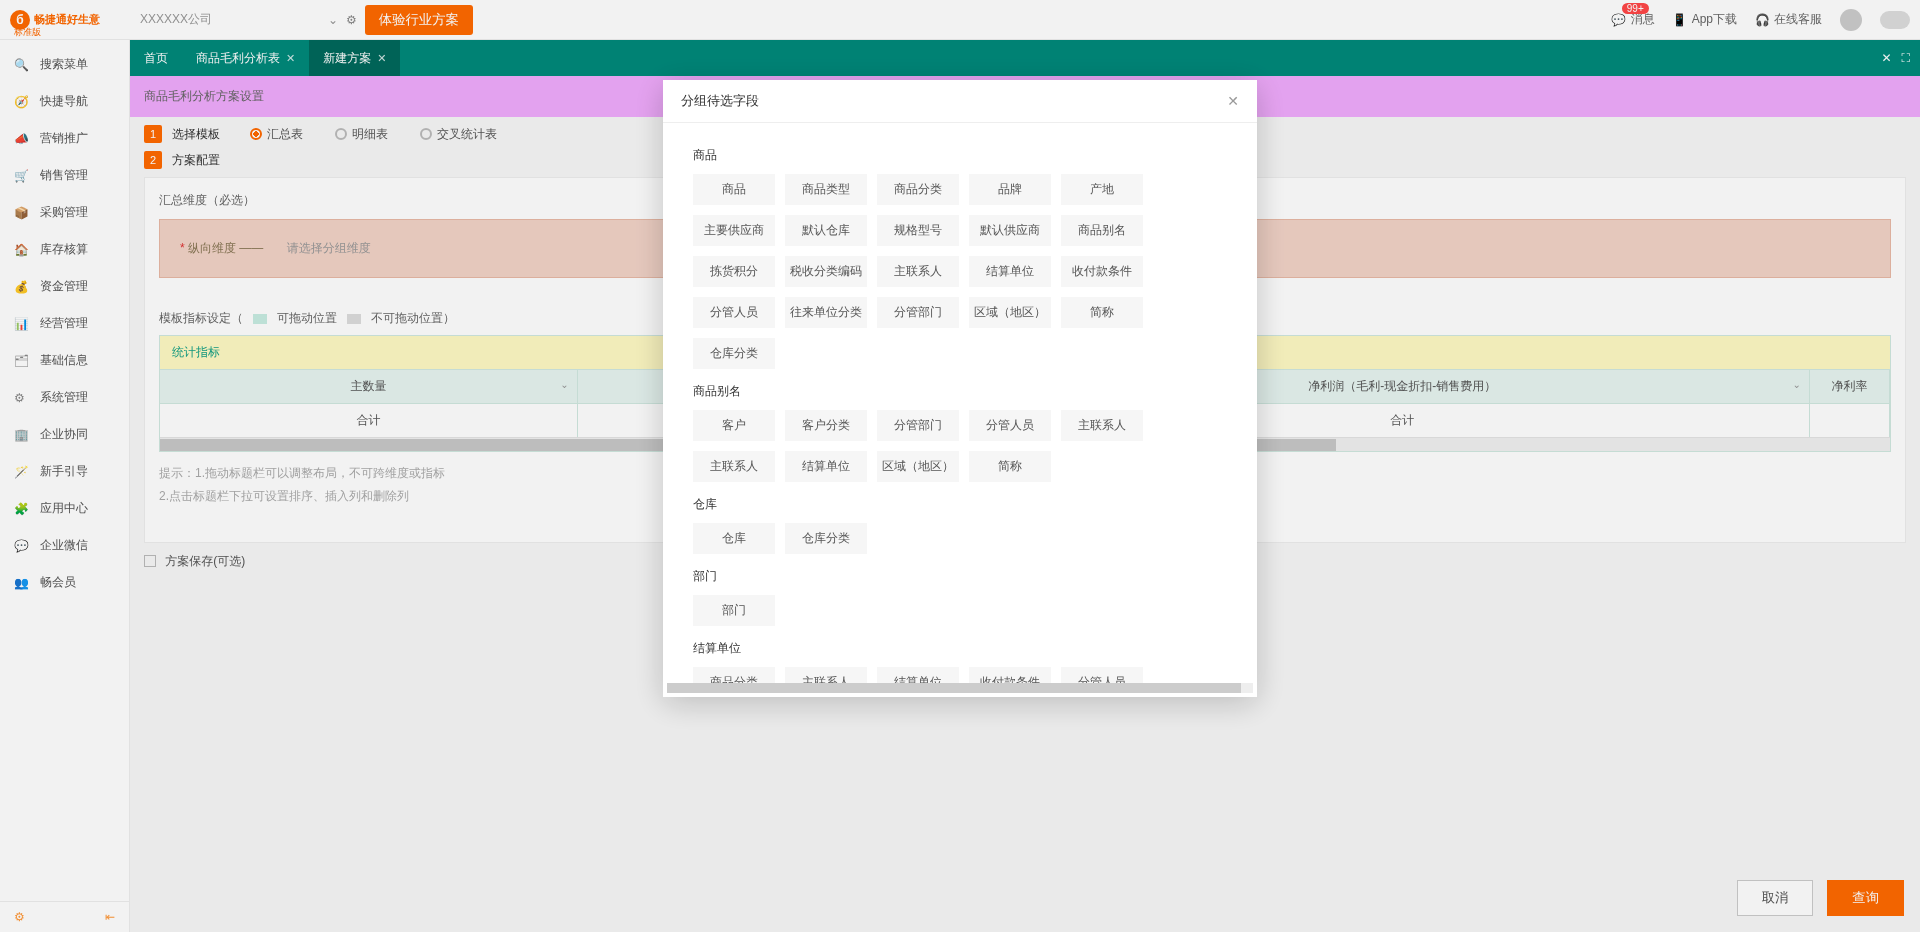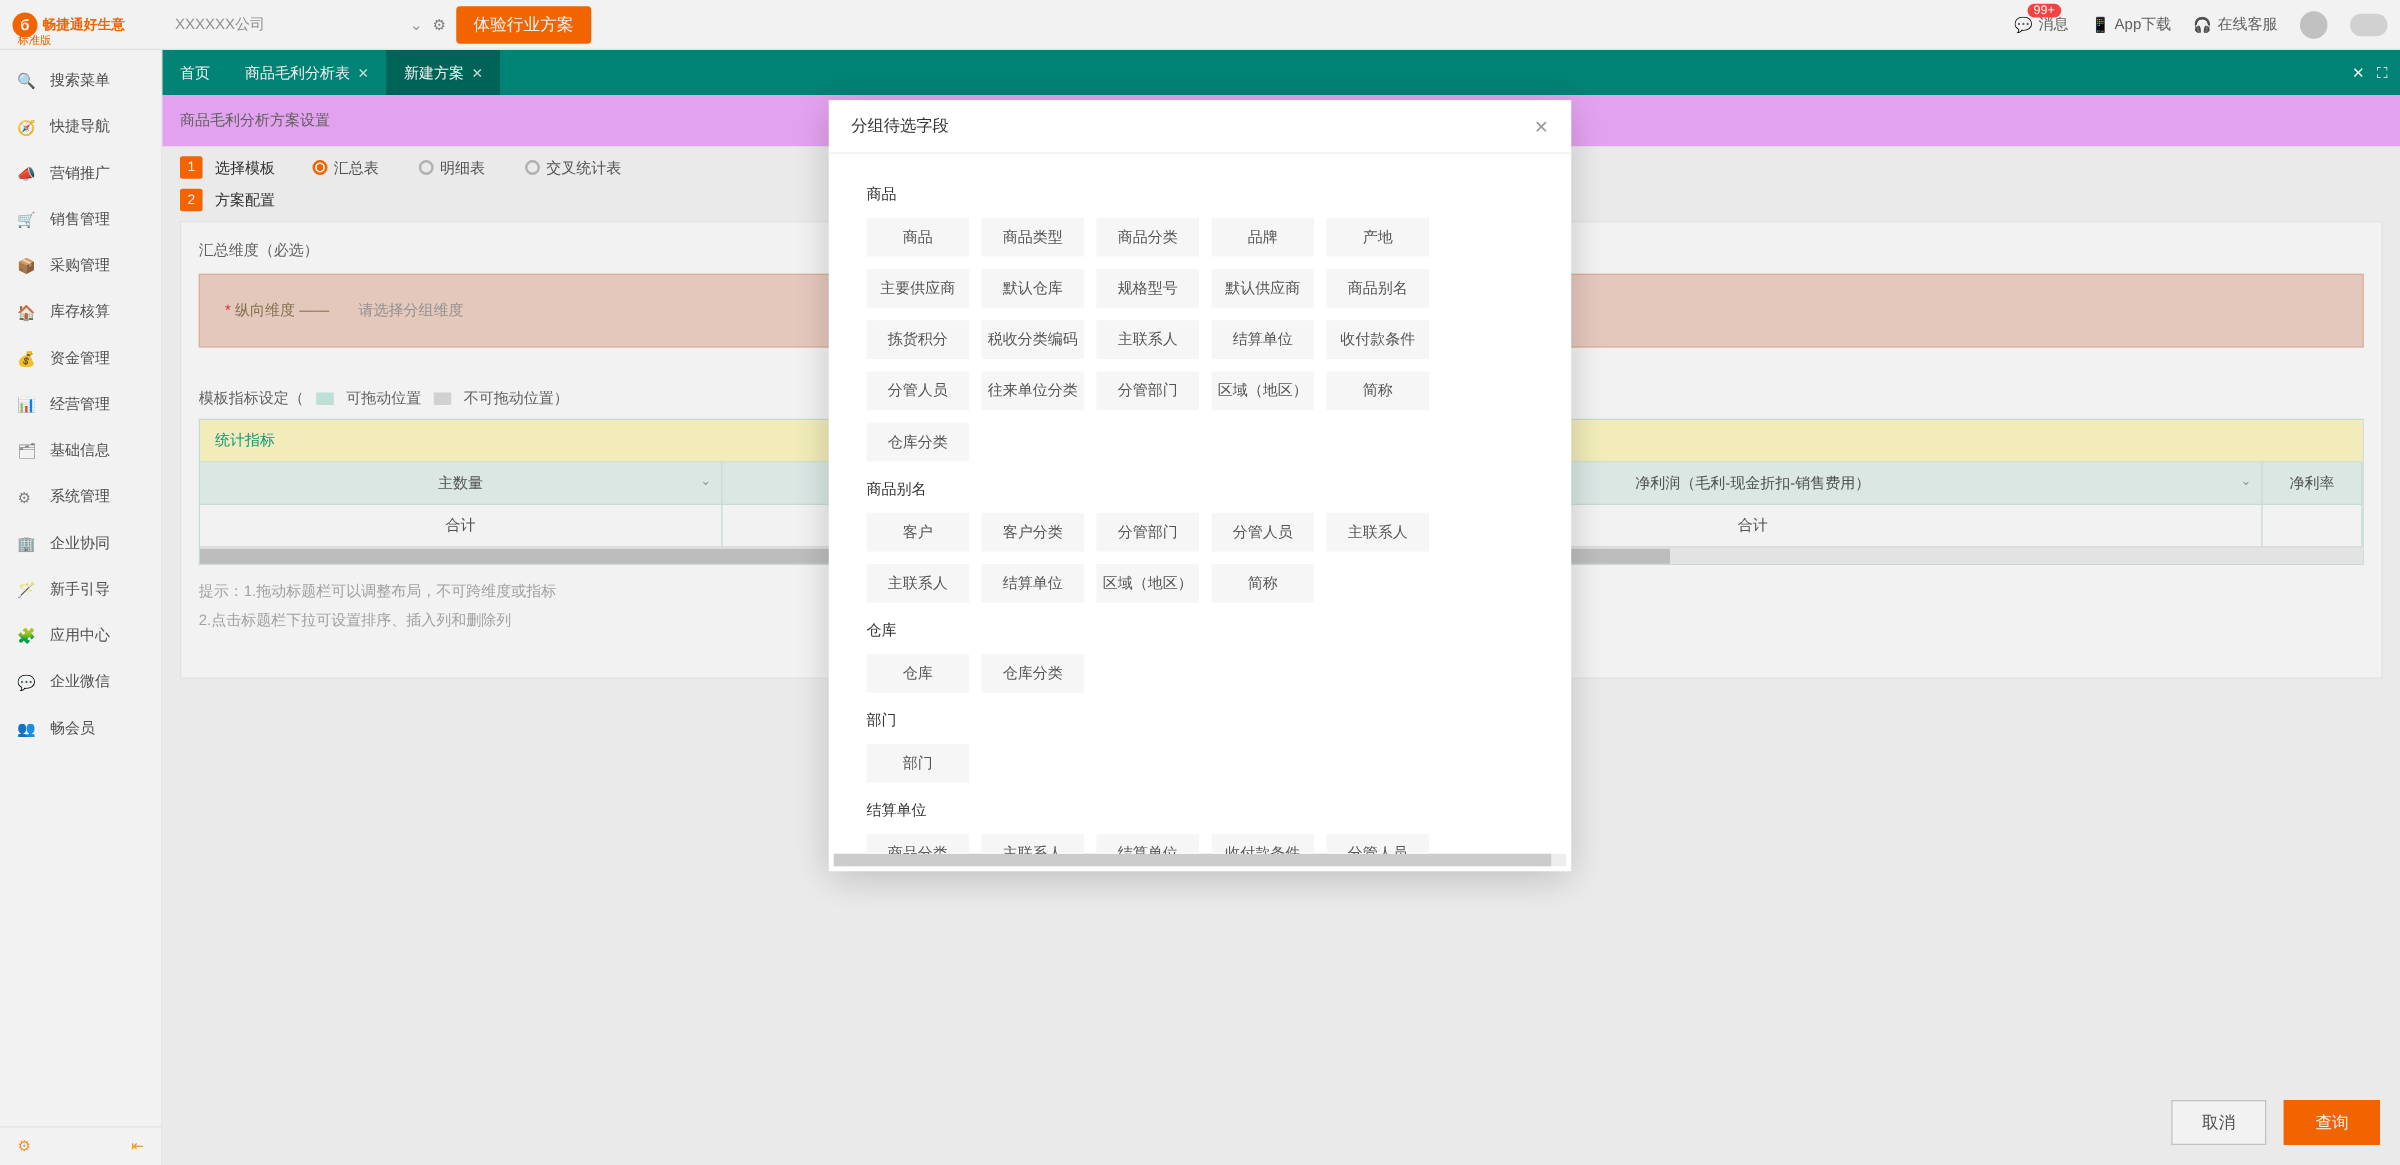--- a/index.html
+++ b/index.html
@@ -278,20 +278,24 @@
               <div class="mt-thumb"></div>
             </div>
         </div>
 
         <div class="tips">
           <div>提示：1.拖动标题栏可以调整布局，不可跨维度或指标</div>
           <div>2.点击标题栏下拉可设置排序、插入列和删除列</div>
         </div>
       </div>
 
+      <div class="save-row">
+        <span class="chk"></span>
+        <span>方案保存(可选)</span>
+      </div>
     </div>
   </div>
 </div>
 
 <div class="footer-btns">
   <button class="btn">取消</button>
   <button class="btn primary">查询</button>
 </div>
 
 <div class="mask">

